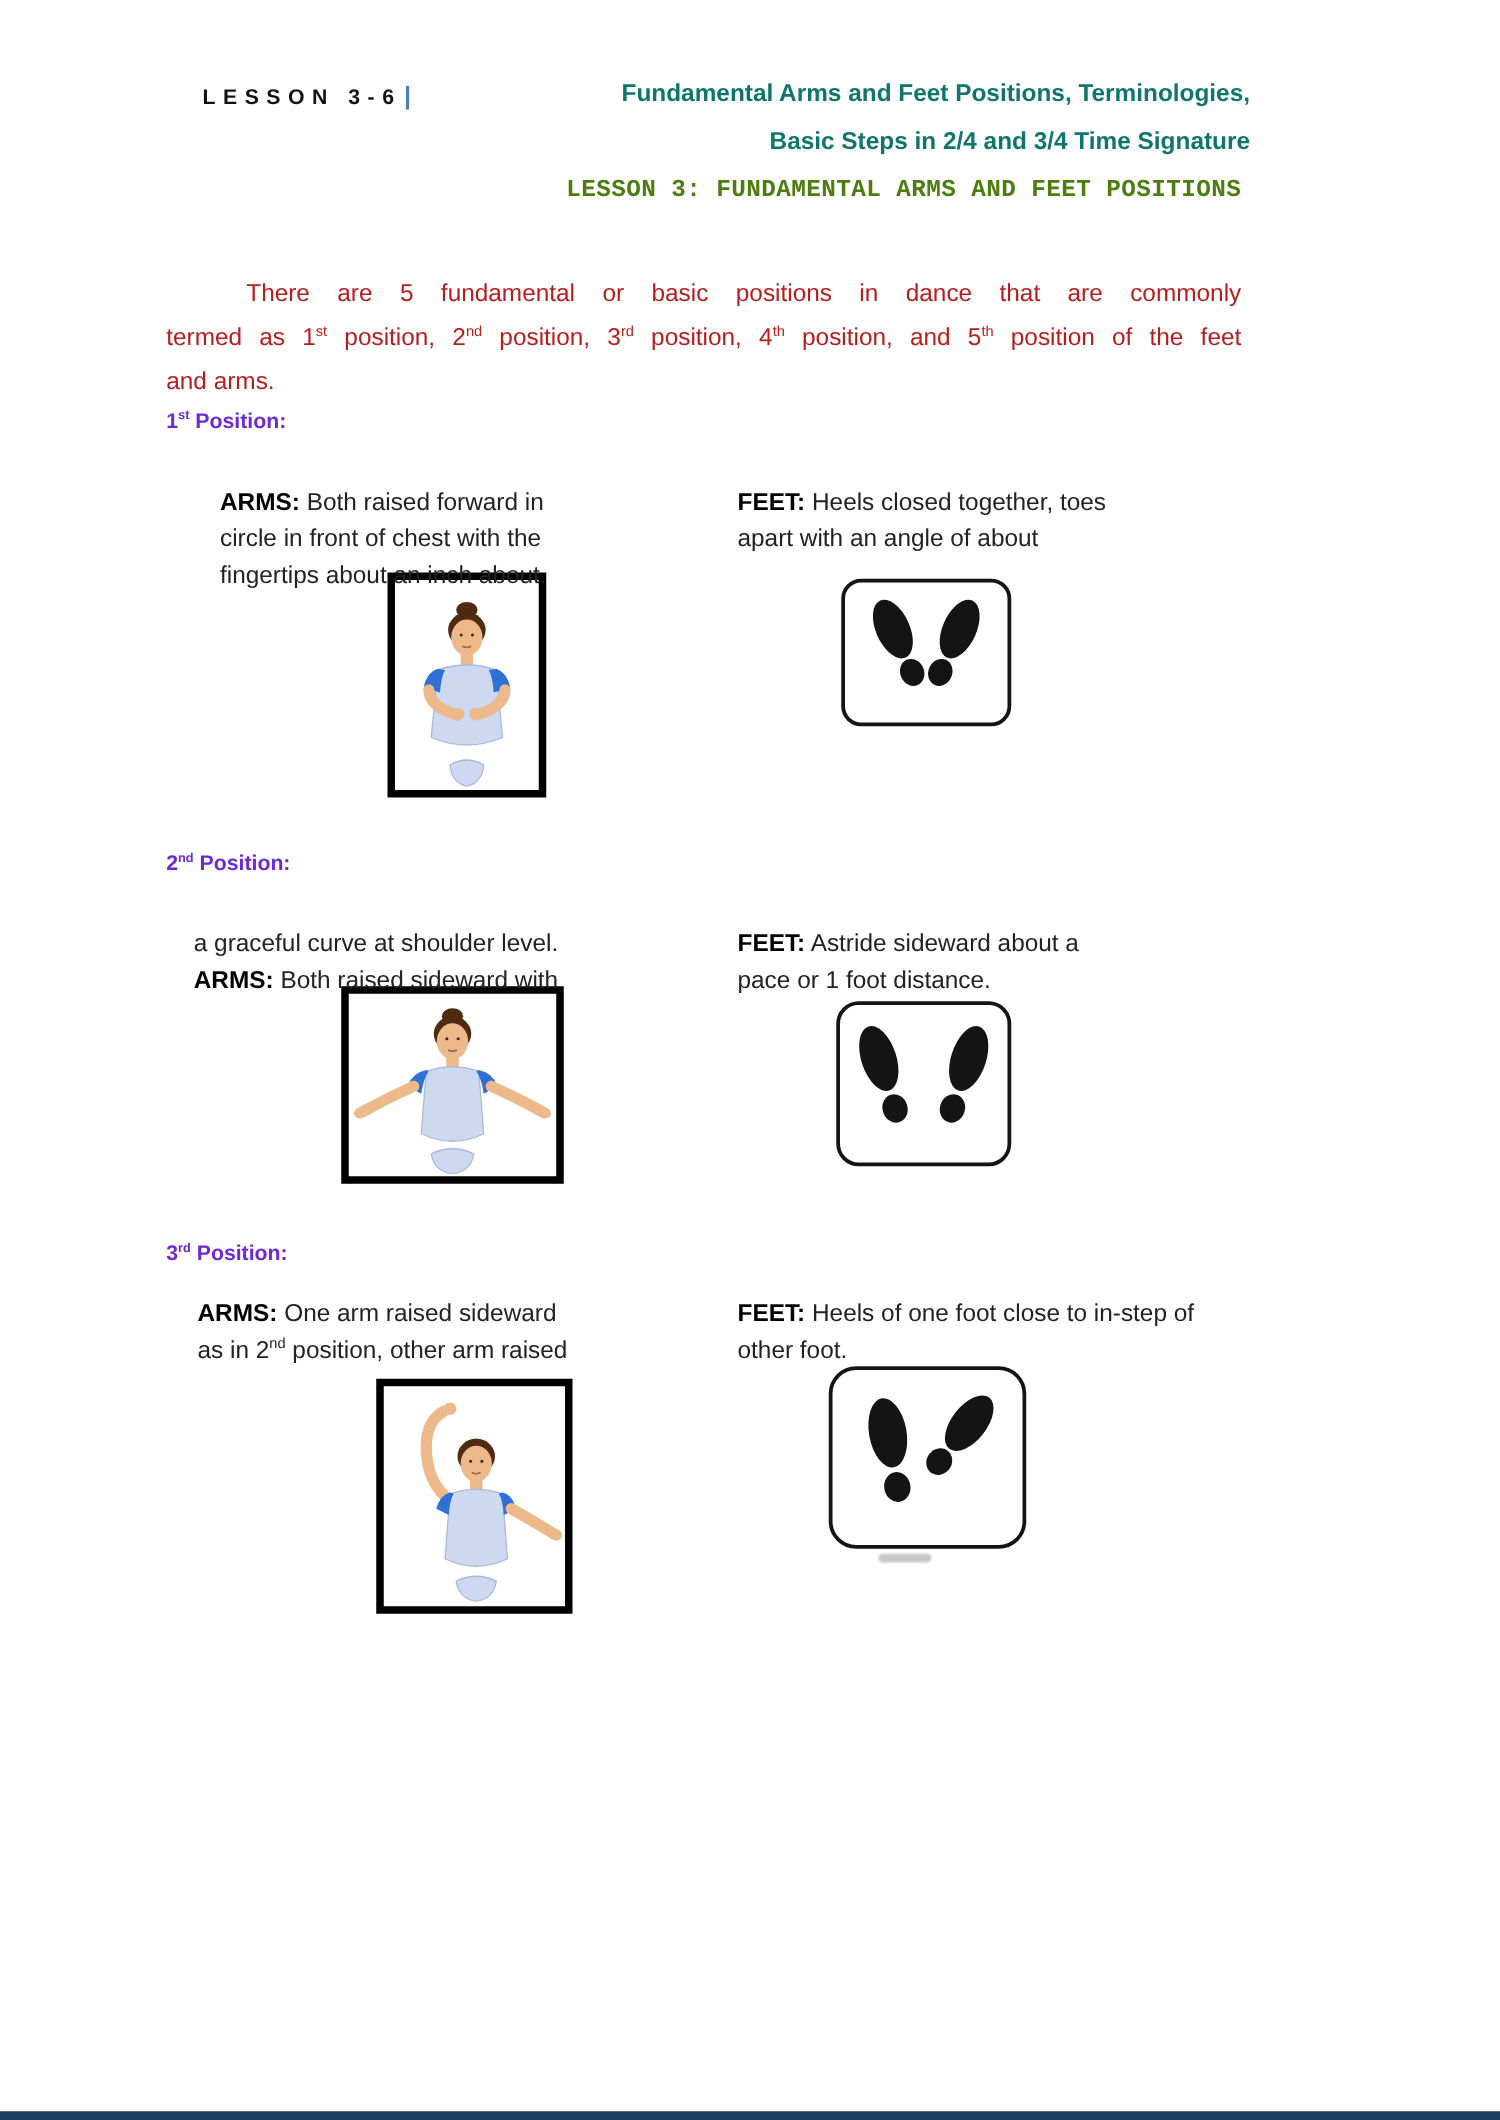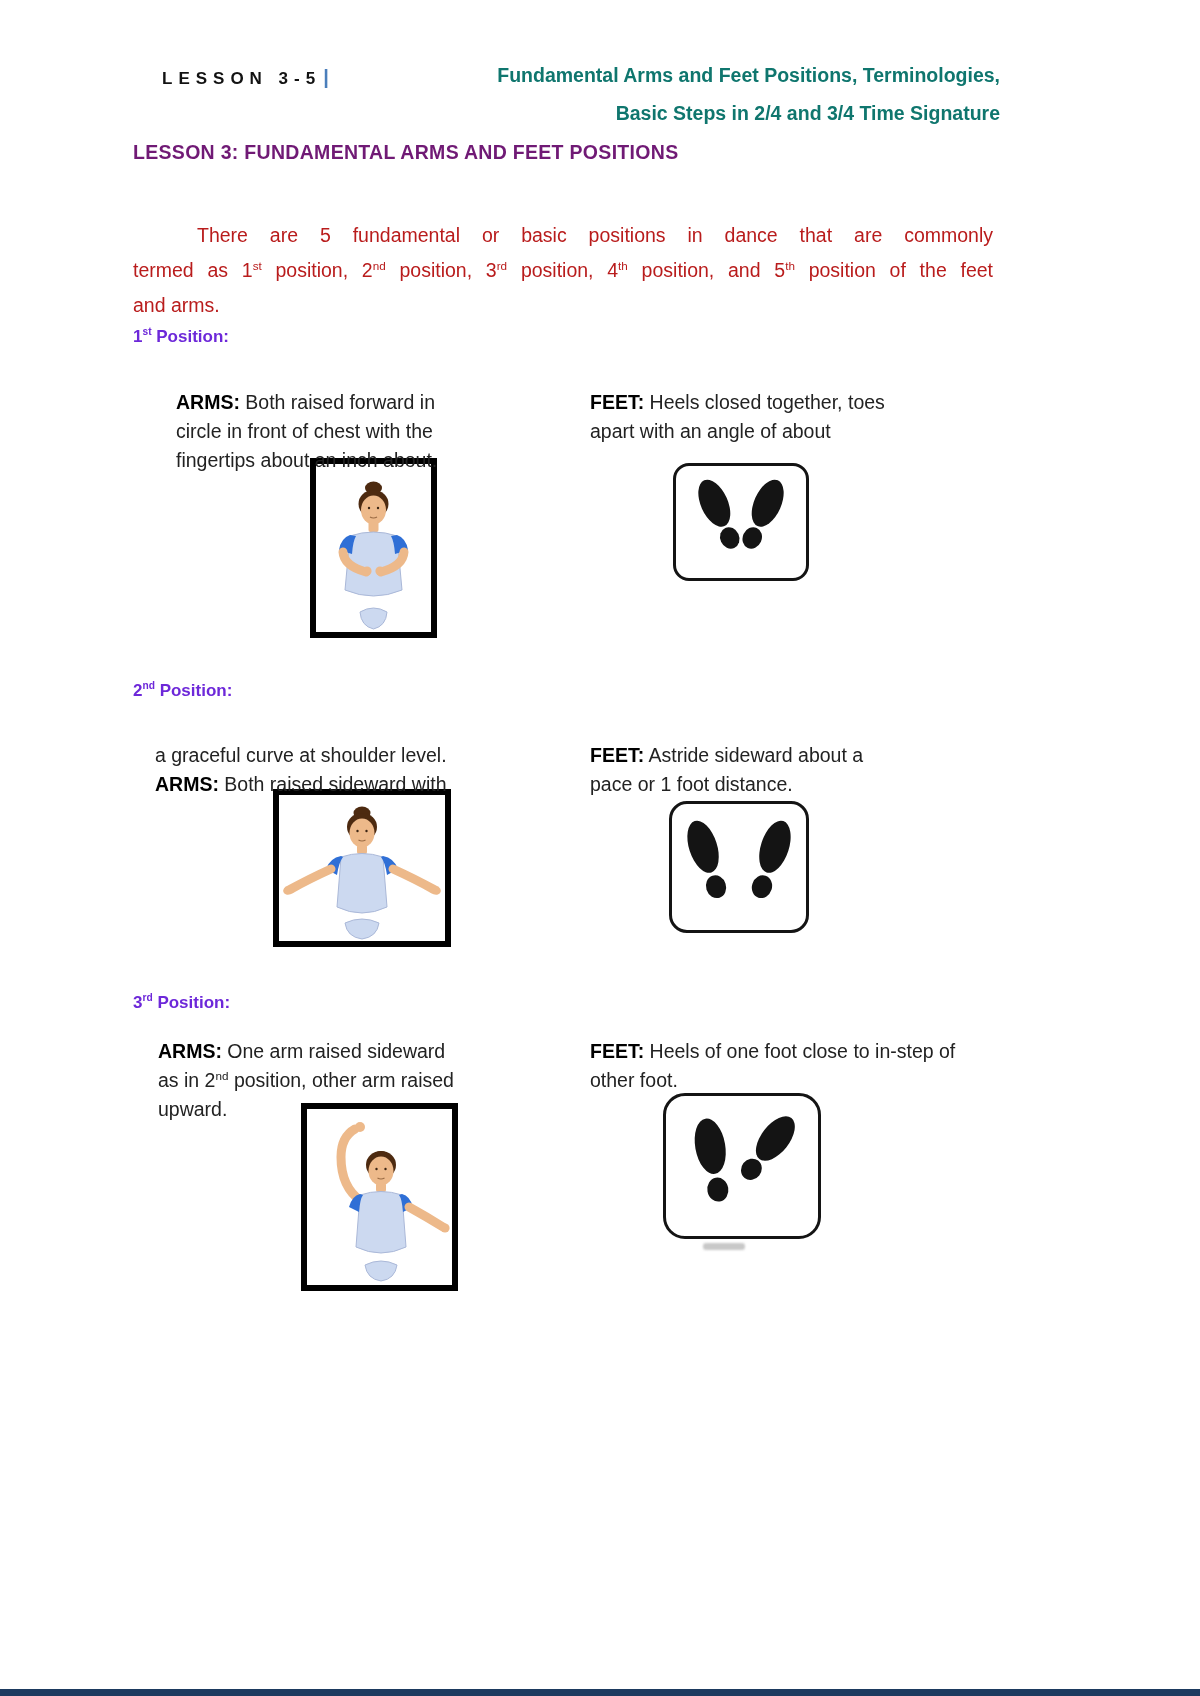--- a/index.html
+++ b/index.html
@@ -5,21 +5,21 @@
   html,body{margin:0;padding:0;background:#ffffff;}
   .page{
     position:relative;width:1200px;height:1696px;background:#ffffff;
     font-family:"Liberation Sans",sans-serif;color:#1f1f1f;overflow:hidden;
   }
   .abs{position:absolute;}
   
   .hdr-left{left:162px;top:66px;font-weight:bold;font-size:17px;letter-spacing:6px;color:#121212;white-space:nowrap;}
   .hdr-left .bar{color:#4a7ebb;letter-spacing:0;margin-left:2px;font-size:20px;}
   .hdr-right{right:200px;top:56px;text-align:right;font-weight:bold;font-size:19.5px;line-height:38px;color:#0f766e;white-space:nowrap;}
-  .doc-title{left:133px;top:141px;width:860px;text-align:left;color:#701a75;font-weight:bold;font-size:19.5px;letter-spacing:.3px;}
+  .doc-title{left:133px;top:141px;width:860px;text-align:right;color:#4d7c0f;font-weight:bold;font-size:19.5px;letter-spacing:.3px;font-family:Liberation Mono, monospace;}
   
   .para{left:133px;top:218px;width:860px;font-size:19.5px;line-height:35px;color:#b91c1c;}
   .jline{text-align:justify;text-align-last:justify;}
   .indent{padding-left:64px;}
   
   .sec-head{color:#6d28d9;font-weight:bold;font-size:17px;white-space:nowrap;}
   
   .col{font-size:19.5px;line-height:29px;color:#222;}
   .col div{white-space:nowrap;}
   .sup{vertical-align:super;font-size:60%;line-height:0;}
@@ -30,21 +30,21 @@
   .smudge{left:703px;top:1243px;width:42px;height:7px;background:#c8c8c8;border-radius:3px;filter:blur(1px);}
   .footerbar{left:0;top:1689px;width:1200px;height:7px;background:#1d3a5f;}
   svg{display:block;}
 </style>
 </head>
 <body>
 
 <div class="page">
 
   <div class="abs hdr-left">
-    <span>LESSON 3-5</span><span class="bar">|</span>
+    <span>LESSON 3-6</span><span class="bar">|</span>
   </div>
   <div class="abs hdr-right">
     <div>Fundamental Arms and Feet Positions, Terminologies,</div>
     <div>Basic Steps in 2/4 and 3/4  Time Signature</div>
   </div>
 
   <div class="abs doc-title">LESSON 3: FUNDAMENTAL ARMS AND FEET POSITIONS</div>
 
   <div class="abs para">
     <div class="jline indent"><span>There are 5 fundamental or basic positions in dance that are commonly</span></div>
@@ -173,21 +173,20 @@
         <ellipse cx="0" cy="-12" rx="14" ry="26" fill="#141414"></ellipse>
         <ellipse cx="0" cy="27" rx="10" ry="11" fill="#141414"></ellipse>
       </g>
     </svg>
   </div>
   <div class="abs smudge"></div>
 
   <div class="abs col" style="left:158px;top:1037px;">
     <div><span class="b">ARMS:</span><span> One arm raised sideward</span></div>
     <div><span>as in 2</span><span class="sup">nd</span><span> position, other arm raised</span></div>
-    <div><span>upward.</span></div>
   </div>
   <div class="abs col" style="left:590px;top:1037px;">
     <div><span class="b">FEET:</span><span> Heels of one foot close to in-step of</span></div>
     <div><span>other foot.</span></div>
   </div>
 
   <div class="abs footerbar"></div>
 
 </div>
 

